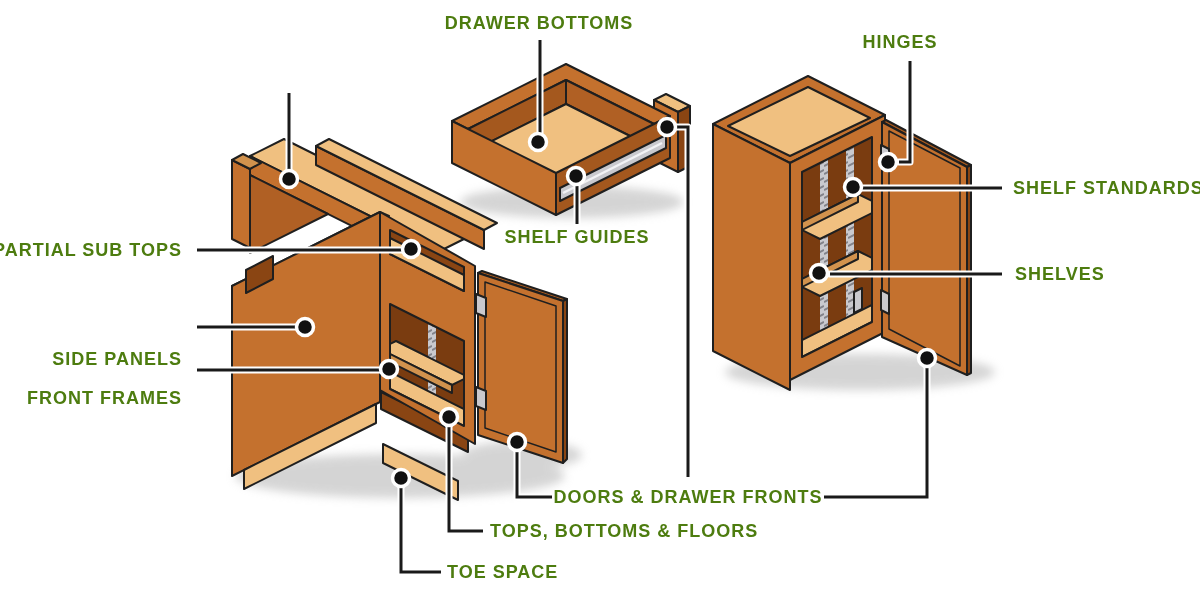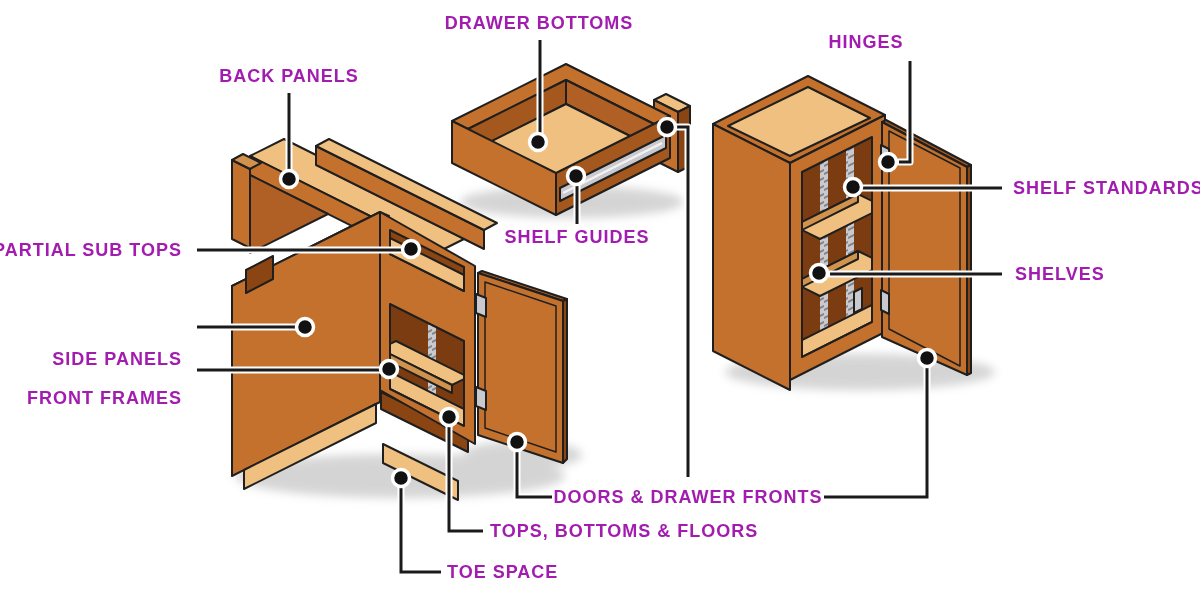--- a/index.html
+++ b/index.html
@@ -1,20 +1,20 @@
 <!DOCTYPE html>
 <html><head>
 <meta charset="utf-8">
 <style>
   html,body{margin:0;padding:0;background:#ffffff;}
   #stage{position:relative;width:1200px;height:600px;background:#ffffff;overflow:hidden;
          font-family:"Liberation Sans","DejaVu Sans",sans-serif;}
   #art{position:absolute;left:0;top:0;}
   .lbl{position:absolute;font-size:18px;font-weight:bold;letter-spacing:1px;line-height:22px;
-       color:#a21caf;white-space:nowrap;user-select:none;}
+       color:#4d7c0f;white-space:nowrap;user-select:none;}
   .lbl.c{transform:translateX(-50%);}
   .cas{stroke:#ffffff;stroke-width:7;fill:none;stroke-linecap:round;stroke-linejoin:round;}
   .core{stroke:#1A1A1A;stroke-width:3;fill:none;stroke-linecap:butt;stroke-linejoin:miter;}
   .dot{fill:#111111;stroke:#ffffff;stroke-width:3.5;}
   .wood{stroke:#1F1F1F;stroke-width:2;stroke-linejoin:round;}
 </style>
 </head>
 <body>
 
 <div id="stage">
@@ -174,23 +174,22 @@
     <circle class="dot" cx="819" cy="273" r="8.5"></circle>
     <circle class="dot" cx="389" cy="369" r="8.5"></circle>
     <circle class="dot" cx="517" cy="442" r="8.5"></circle>
     <circle class="dot" cx="667" cy="127" r="8.5"></circle>
     <circle class="dot" cx="927" cy="358" r="8.5"></circle>
     <circle class="dot" cx="449" cy="417" r="8.5"></circle>
     <circle class="dot" cx="401" cy="478" r="8.5"></circle>
   </g>
 </svg>
 
-<div class="lbl c" style="left:289px;top:65px;">BACK PANELS</div>
 <div class="lbl c" style="left:539px;top:12px;">DRAWER BOTTOMS</div>
-<div class="lbl c" style="left:866px;top:31px;">HINGES</div>
+<div class="lbl c" style="left:900px;top:31px;">HINGES</div>
 <div class="lbl" style="right:1018px;top:239px;">PARTIAL SUB TOPS</div>
 <div class="lbl c" style="left:577px;top:226px;">SHELF GUIDES</div>
 <div class="lbl" style="left:1013px;top:177px;">SHELF STANDARDS</div>
 <div class="lbl" style="right:1018px;top:316px;margin-top:32px;">SIDE PANELS</div>
 <div class="lbl" style="left:1015px;top:263px;">SHELVES</div>
 <div class="lbl" style="right:1018px;top:359px;margin-top:28px;">FRONT FRAMES</div>
 <div class="lbl c" style="left:688px;top:486px;">DOORS &amp; DRAWER FRONTS</div>
 <div class="lbl" style="left:490px;top:520px;">TOPS, BOTTOMS &amp; FLOORS</div>
 <div class="lbl" style="left:447px;top:561px;">TOE SPACE</div>
 

